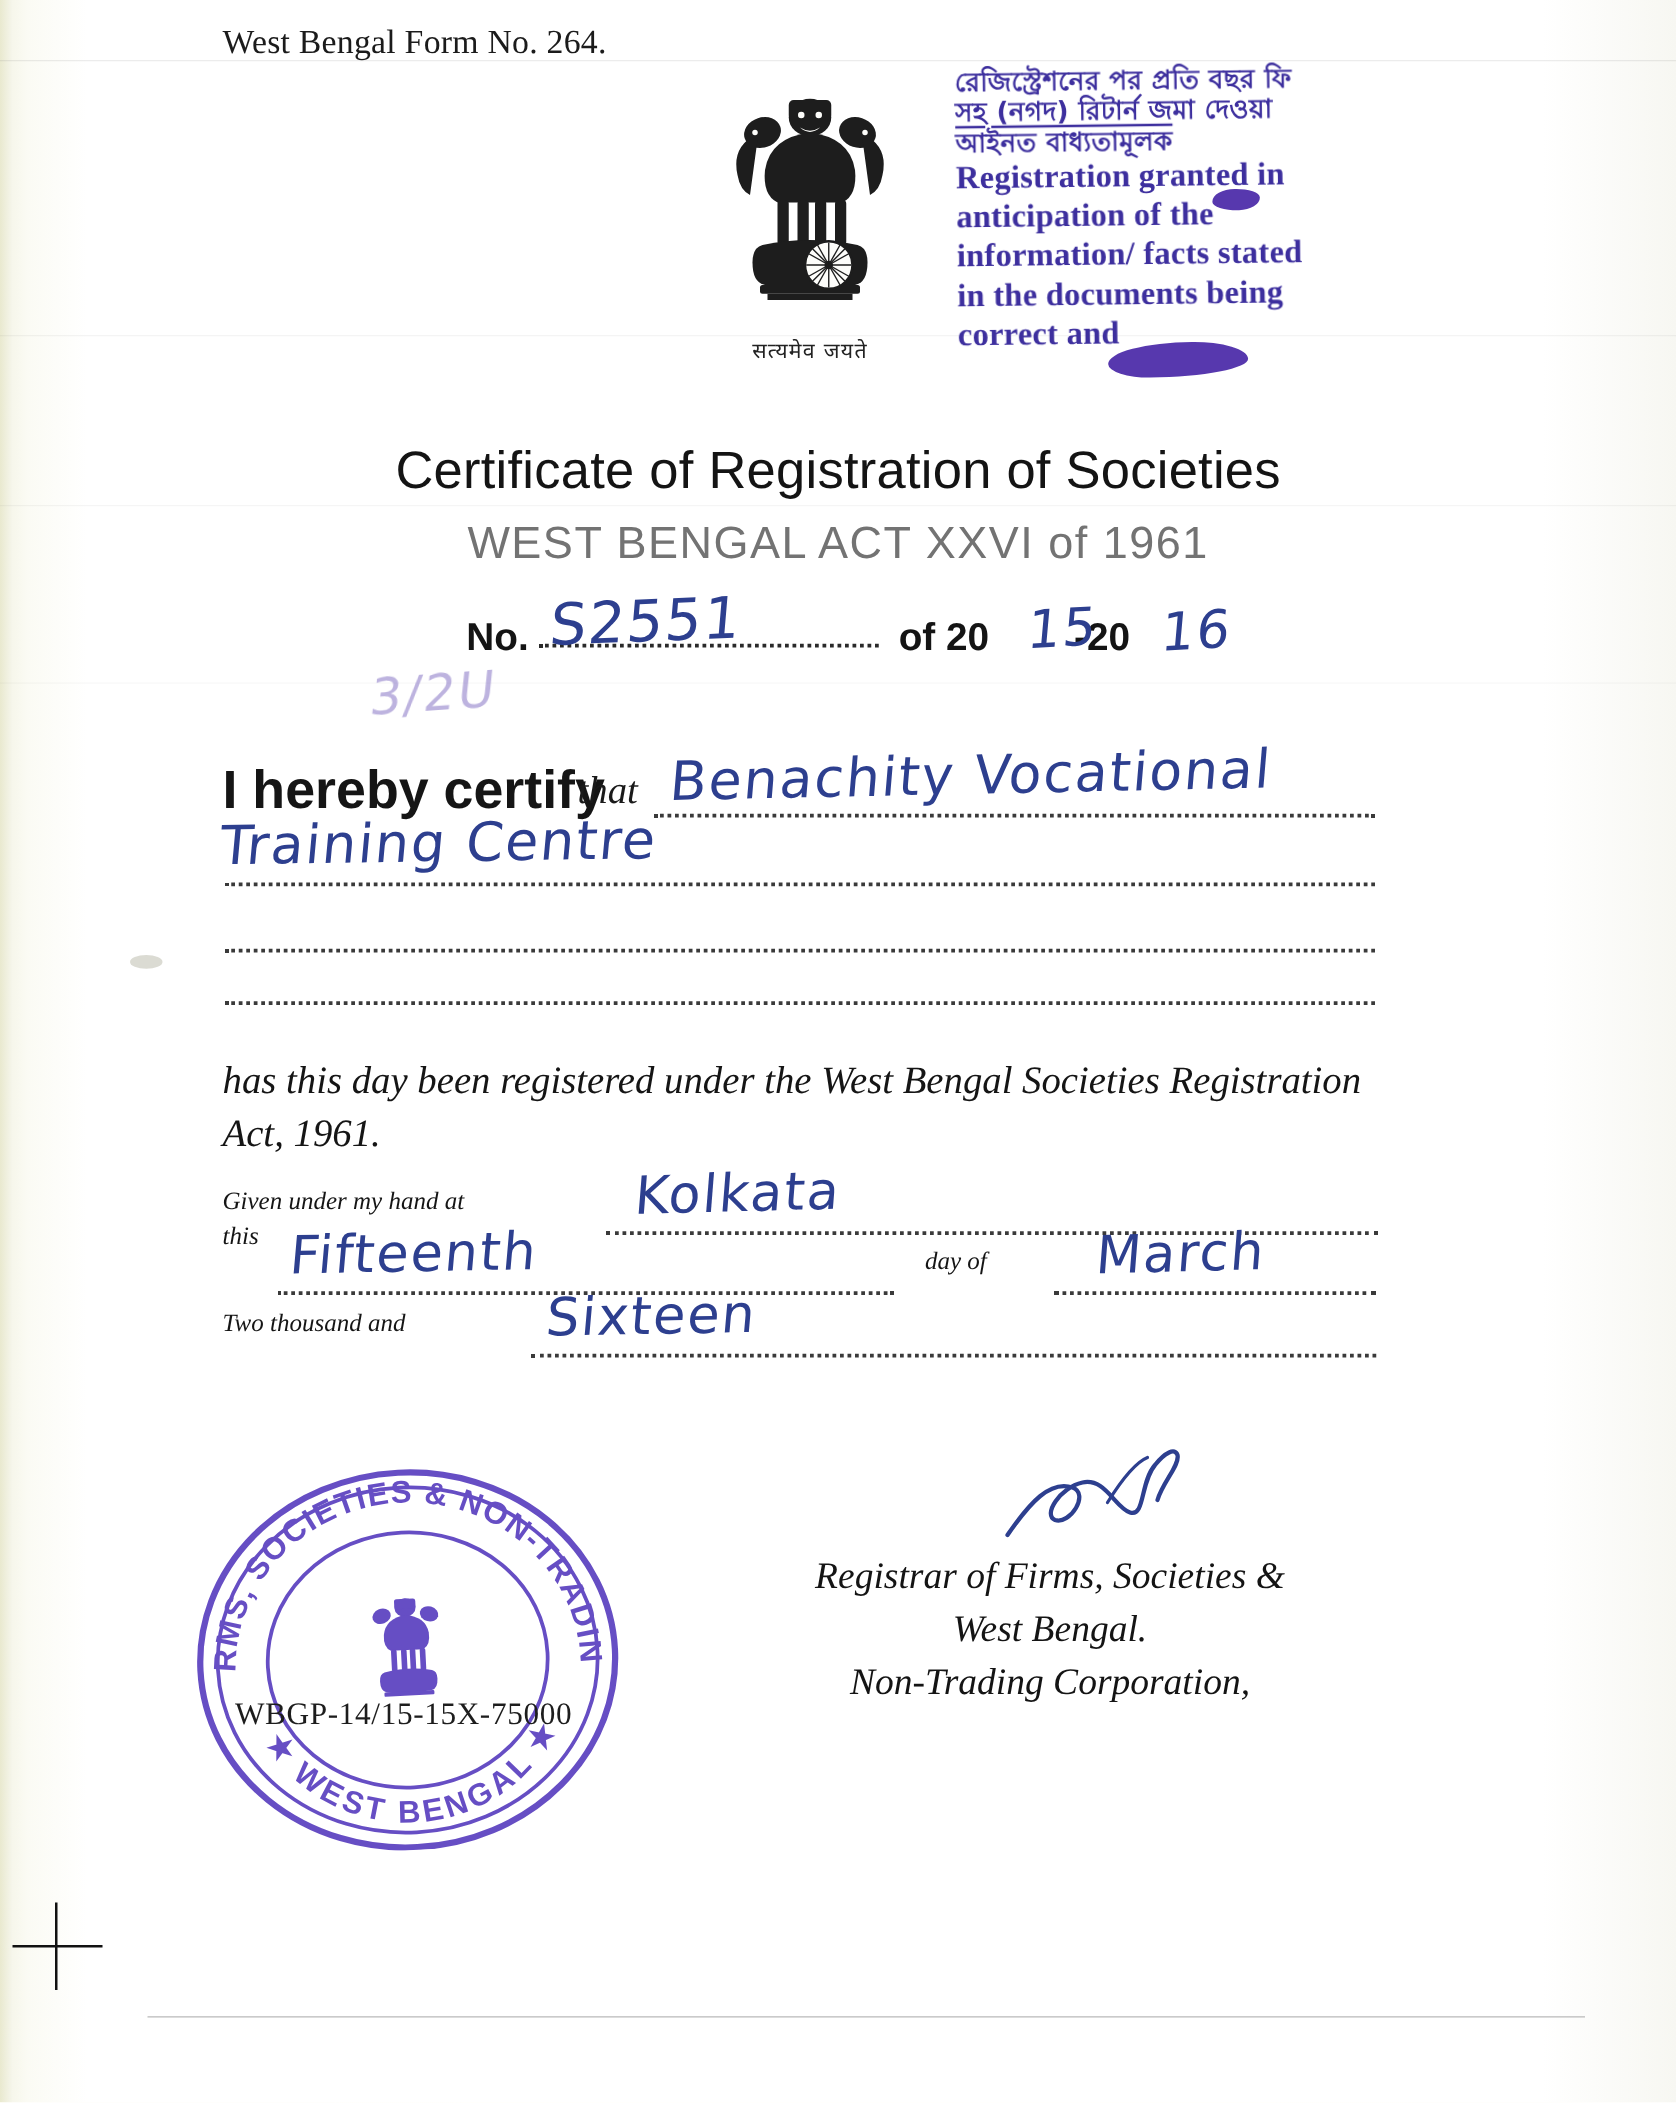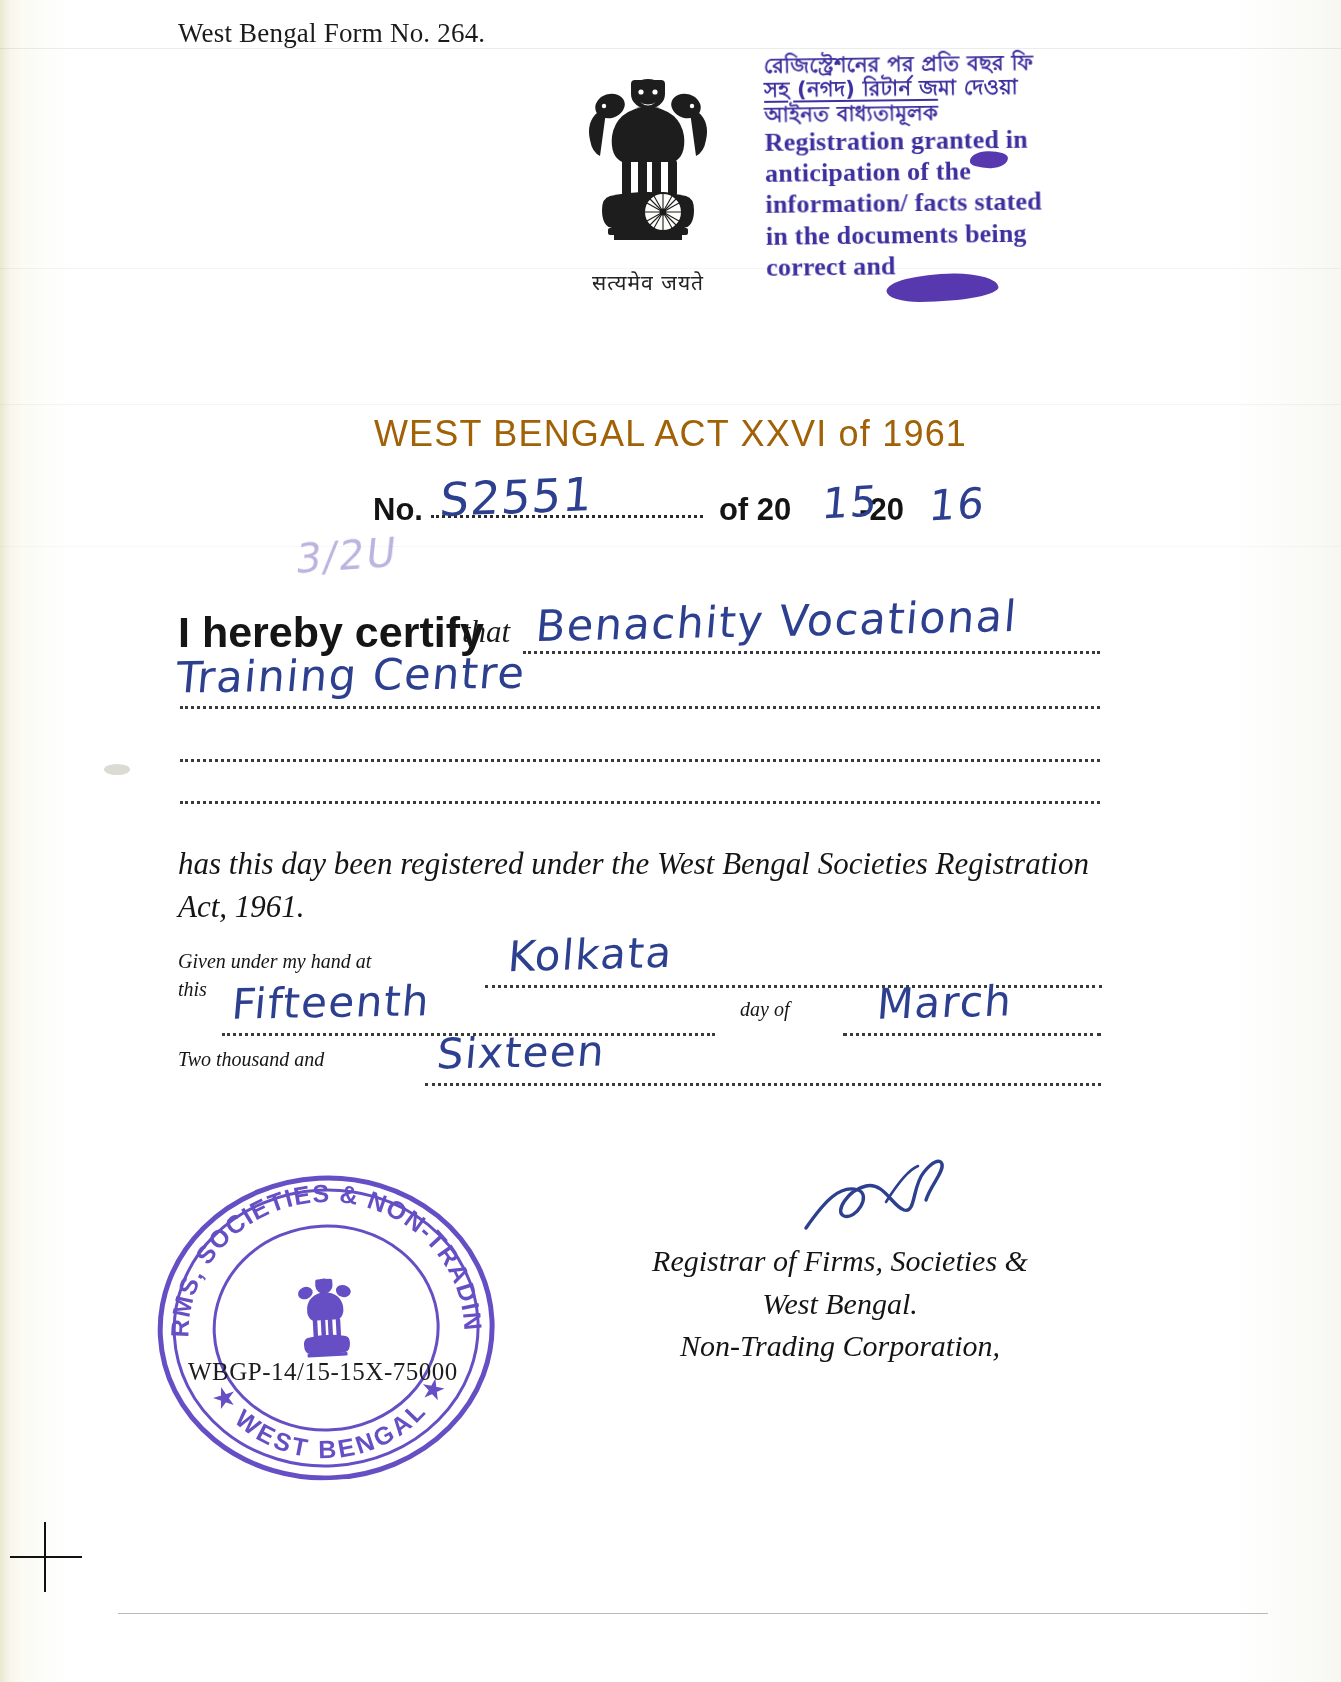--- a/index.html
+++ b/index.html
@@ -58,21 +58,21 @@
   .emblem {
     position: absolute;
     left: 578px;
     top: 66px;
     width: 140px;
     text-align: center;
   }
   .emblem svg { display: block; margin: 0 auto; }
   .emblem-motto {
     margin-top: 2px;
-    font-size: 21px;
+    font-size: 17px;
     color: #222;
     font-family: "DejaVu Sans", sans-serif;
     letter-spacing: 1px;
   }
 
   
   .ink-stamp {
     position: absolute;
     left: 765px;
     top: 52px;
@@ -120,21 +120,21 @@
     color: #141414;
     letter-spacing: 0.2px;
   }
   .title-sub {
     position: absolute;
     left: 0; right: 0;
     top: 413px;
     text-align: center;
     font-family: "Liberation Sans", sans-serif;
     font-size: 36px;
-    color: #a16207;
+    color: #737373;
     letter-spacing: 1.2px;
   }
 
   
   .no-row {
     position: absolute;
     left: 373px;
     top: 492px;
     display: flex;
     align-items: baseline;
@@ -454,20 +454,21 @@
     <div class="bn l3">আইনত  বাধ্যতামূলক</div>
     <div class="en">Registration granted in</div>
     <div class="en">anticipation of the</div>
     <div class="en">information/ facts stated</div>
     <div class="en">in the documents being</div>
     <div class="en">correct and</div>
     <div class="ink-blob blob-a"></div>
     <div class="ink-blob blob-b"></div>
   </div>
 
+  <div class="title-main">Certificate of Registration of Societies</div>
   <div class="title-sub">WEST BENGAL ACT XXVI of 1961</div>
 
   <div class="no-row">
     <span>No.</span>
     <span class="dots"></span>
     <span class="of">of 20</span>
     <span class="gap"></span>
     <span>-20</span>
     <span class="gap2"></span>
   </div>

